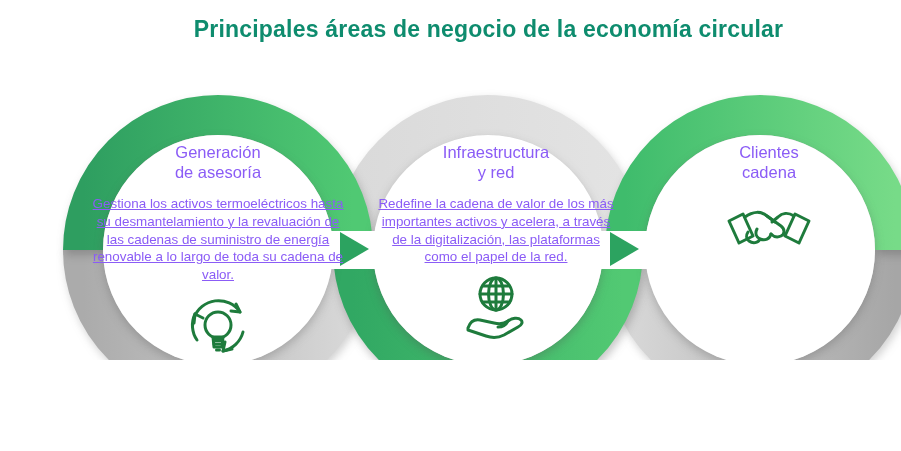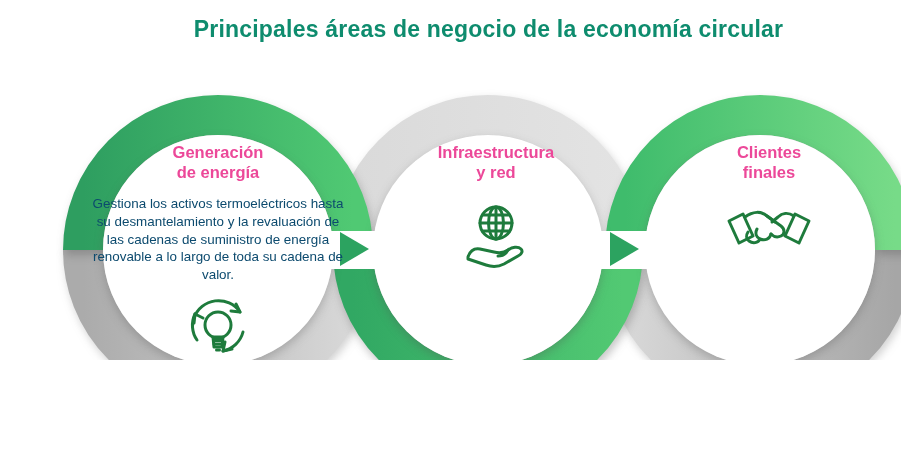--- a/index.html
+++ b/index.html
@@ -21,26 +21,26 @@
   .rings-svg{position:absolute;top:0;left:0;}
   .ring-gray{filter:drop-shadow(2px 4px 4px rgba(90,90,90,.28));}
   .ring-green{filter:drop-shadow(2px 5px 4px rgba(70,70,70,.30));}
   .inner-circle{filter:drop-shadow(0px 4px 5px rgba(80,80,80,.30));}
   .card{
     position:absolute;top:142px;width:260px;
     display:flex;flex-direction:column;align-items:center;
     text-align:center;
   }
   .card-title{
-    font-size:16.5px;font-weight:700;line-height:1.22;
-    color:#ec4899;margin:0 0 13px 0;
+    font-size:16.5px;font-weight:400;line-height:1.22;
+    color:#8b5cf6;margin:0 0 13px 0;
   }
   .card-body{
     font-size:13.4px;line-height:1.32;
-    color:#0c4a6e;margin:0;
+    color:#8b5cf6;margin:0;text-decoration:underline;
   }
   .card-icon{margin-top:6px;}
   .w240{max-width:240px;}
   .w246{max-width:246px;}
 </style>
 </head>
 <body>
 
 <div class="stage">
 
@@ -99,21 +99,21 @@
 
     <g fill="#2CA360">
       <path d="M302 232 L302 266 L331 249 Z"></path>
       <path d="M572 232 L572 266 L601 249 Z"></path>
     </g>
   </svg>
 
   <div class="card" style="left:50px;">
     <h2 class="card-title">
       <span>Generación</span><br>
-      <span>de energía</span>
+      <span>de asesoría</span>
     </h2>
     <p class="card-body">Gestiona los activos termoeléctricos hasta su desmantelamiento y la revaluación de las cadenas de suministro de energía renovable a lo largo de toda su cadena de valor.</p>
     <div class="card-icon">
       <svg width="82" height="70" viewBox="0 0 82 70" fill="none" stroke="#1E7B3C" stroke-width="3" stroke-linecap="round" stroke-linejoin="round">
 
         <circle cx="41" cy="35" r="13"></circle>
         <path d="M36 47 L46 47 L45 57 L37 57 Z"></path>
         <path d="M36.5 50.5 H45.5 M37 54 H45 M39.5 60 H42.5"></path>
 
         <path d="M17 28 A26 26 0 0 1 63 22"></path>
@@ -124,39 +124,40 @@
         <path d="M46 61 l 9 -2 M46 61 l 2 -9"></path>
       </svg>
     </div>
   </div>
 
   <div class="card" style="left:328px;">
     <h2 class="card-title">
       <span>Infraestructura</span><br>
       <span>y red</span>
     </h2>
+    <p class="card-body w240">Redefine la cadena de valor de los más importantes activos y acelera, a través de la digitalización, las plataformas como el papel de la red.</p>
     <div class="card-icon">
       <svg width="80" height="70" viewBox="0 0 80 70" fill="none" stroke="#1E7B3C" stroke-width="3" stroke-linecap="round" stroke-linejoin="round">
 
         <circle cx="40" cy="22" r="16"></circle>
         <ellipse cx="40" cy="22" rx="7.5" ry="16"></ellipse>
         <path d="M40 6 V38"></path>
         <path d="M24 22 H56"></path>
         <path d="M26.5 14 H53.5 M26.5 30 H53.5"></path>
 
         <path d="M12 56 C14 50 18 47 24 48 L38 51 C44 52.5 48 52 52 49 C56 46 62 45 65 48 C67 50 66 53 62 55 L48 63 C42 66 36 66 30 64 L12 58 Z"></path>
         <path d="M52 49 C50 53 46 55 42 55"></path>
       </svg>
     </div>
   </div>
 
   <div class="card" style="left:601px;justify-content:center;">
     <h2 class="card-title">
       <span>Clientes</span><br>
-      <span>finales</span>
+      <span>cadena</span>
     </h2>
     <div class="card-icon">
       <svg width="92" height="58" viewBox="0 0 92 58" fill="none" stroke="#1E7B3C" stroke-width="3" stroke-linecap="round" stroke-linejoin="round">
 
         <path d="M6 20 L20 13 L30 35 L16 42 Z"></path>
         <path d="M86 20 L72 13 L62 35 L76 42 Z"></path>
 
         <path d="M22 16 C30 10 38 10 44 15 L58 25 C62 28 62 33 58 35 C54 37 51 36 48 33"></path>
         <path d="M71 15 C65 11 59 12 55 16 L49 21"></path>
         <path d="M48 33 C47 38 42 40 37 38 C33 36 32 32 34 28"></path>

